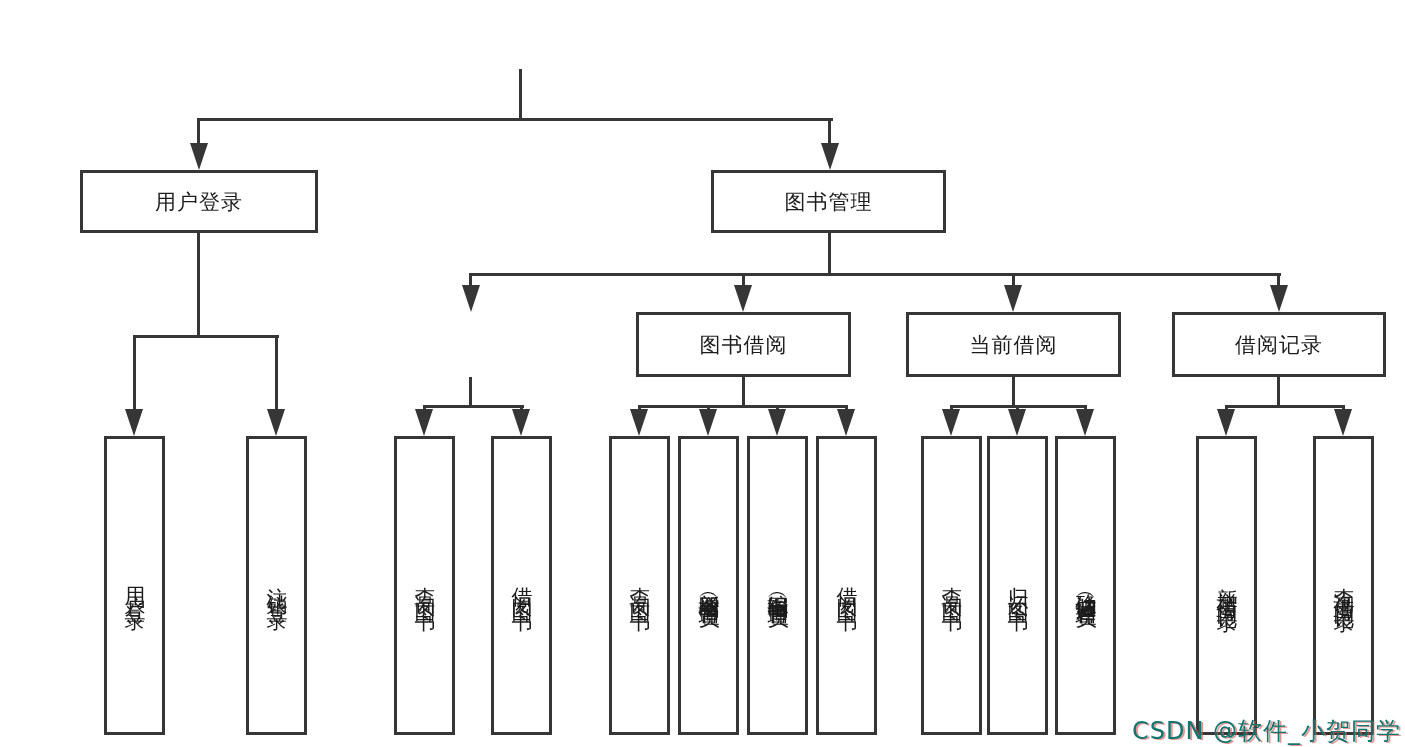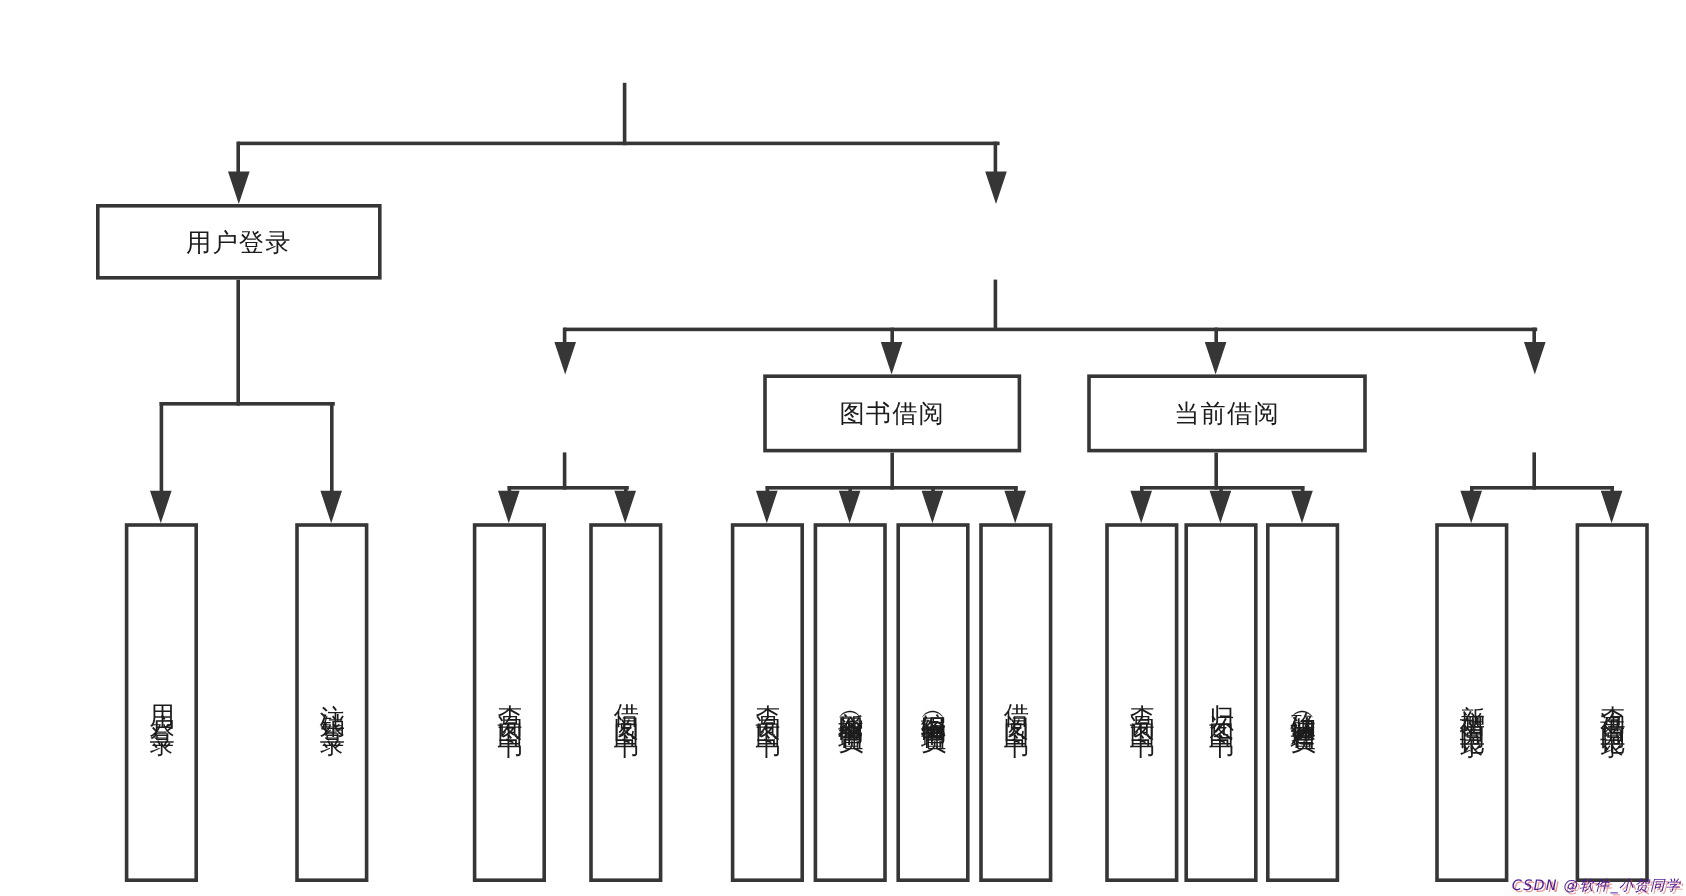--- a/index.html
+++ b/index.html
@@ -46,63 +46,64 @@
     position:absolute;
     width:0;height:0;
     border-left:9px solid transparent;
     border-right:9px solid transparent;
     border-top:27px solid var(--line);
     z-index:1;
   }
   .watermark{
     position:absolute;
     right:4px;bottom:0px;
-    font-size:12px;
-    color:#4c1d95;
+    font-size:24px;
+    color:#0f766e;
     text-shadow:2px 1px 0 rgba(214,92,92,0.65);
     z-index:3;
     letter-spacing:1px;
-    font-style:italic;
   }
 </style>
 </head>
 <body>
 
 <div id="stage">
 
 
   <div class="ln" style="left:519px;top:69px;width:3px;height:52px;"></div>
   <div class="ln" style="left:198px;top:118px;width:635px;height:3px;"></div>
   <div class="ln" style="left:197px;top:118px;width:3px;height:28px;"></div>
   <div class="ah" style="left:190px;top:143px;"></div>
   <div class="ln" style="left:828px;top:118px;width:3px;height:28px;"></div>
   <div class="ah" style="left:821px;top:143px;"></div>
 
   <div class="box" style="left:80px;top:170px;width:238px;height:63px;">用户登录</div>
+  <div class="box" style="left:711px;top:170px;width:235px;height:63px;">图书管理</div>
 
   <div class="ln" style="left:197px;top:233px;width:3px;height:105px;"></div>
   <div class="ln" style="left:133px;top:335px;width:146px;height:3px;"></div>
   <div class="ln" style="left:133px;top:335px;width:3px;height:78px;"></div>
   <div class="ah" style="left:125px;top:409px;"></div>
   <div class="ln" style="left:275px;top:335px;width:3px;height:78px;"></div>
   <div class="ah" style="left:267px;top:409px;"></div>
 
   <div class="ln" style="left:828px;top:233px;width:3px;height:42px;"></div>
   <div class="ln" style="left:470px;top:273px;width:811px;height:3px;"></div>
   <div class="ln" style="left:469px;top:273px;width:3px;height:16px;"></div>
   <div class="ah" style="left:462px;top:285px;"></div>
   <div class="ln" style="left:742px;top:273px;width:3px;height:16px;"></div>
   <div class="ah" style="left:734px;top:285px;"></div>
   <div class="ln" style="left:1012px;top:273px;width:3px;height:16px;"></div>
   <div class="ah" style="left:1004px;top:285px;"></div>
   <div class="ln" style="left:1277px;top:273px;width:3px;height:16px;"></div>
   <div class="ah" style="left:1270px;top:285px;"></div>
 
   <div class="box" style="left:636px;top:312px;width:215px;height:65px;">图书借阅</div>
-  <div class="box" style="left:906px;top:312px;width:233px;height:65px;">当前借阅</div>
+  <div class="box" style="left:906px;top:312px;width:215px;height:65px;">当前借阅</div>
+  <div class="box" style="left:1172px;top:312px;width:214px;height:65px;">借阅记录</div>
 
   <div class="ln" style="left:469px;top:377px;width:3px;height:31px;"></div>
   <div class="ln" style="left:423px;top:405px;width:101px;height:3px;"></div>
   <div class="ln" style="left:423px;top:405px;width:3px;height:10px;"></div>
   <div class="ah" style="left:415px;top:409px;"></div>
   <div class="ln" style="left:520px;top:405px;width:3px;height:10px;"></div>
   <div class="ah" style="left:512px;top:409px;"></div>
 
   <div class="ln" style="left:742px;top:377px;width:3px;height:31px;"></div>
   <div class="ln" style="left:638px;top:405px;width:210px;height:3px;"></div>

